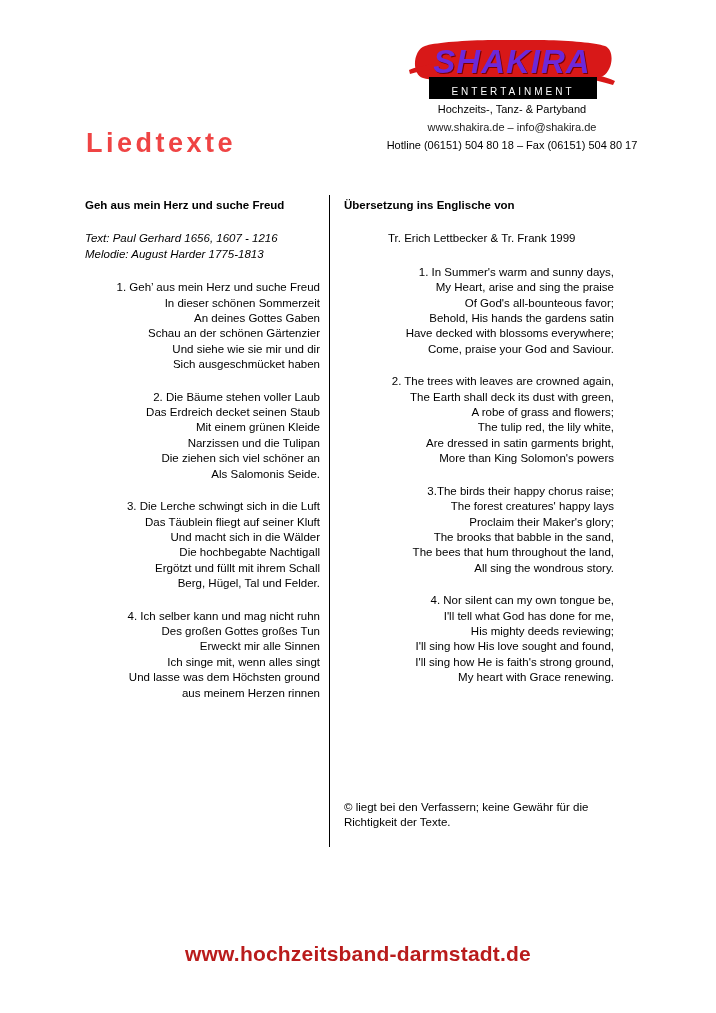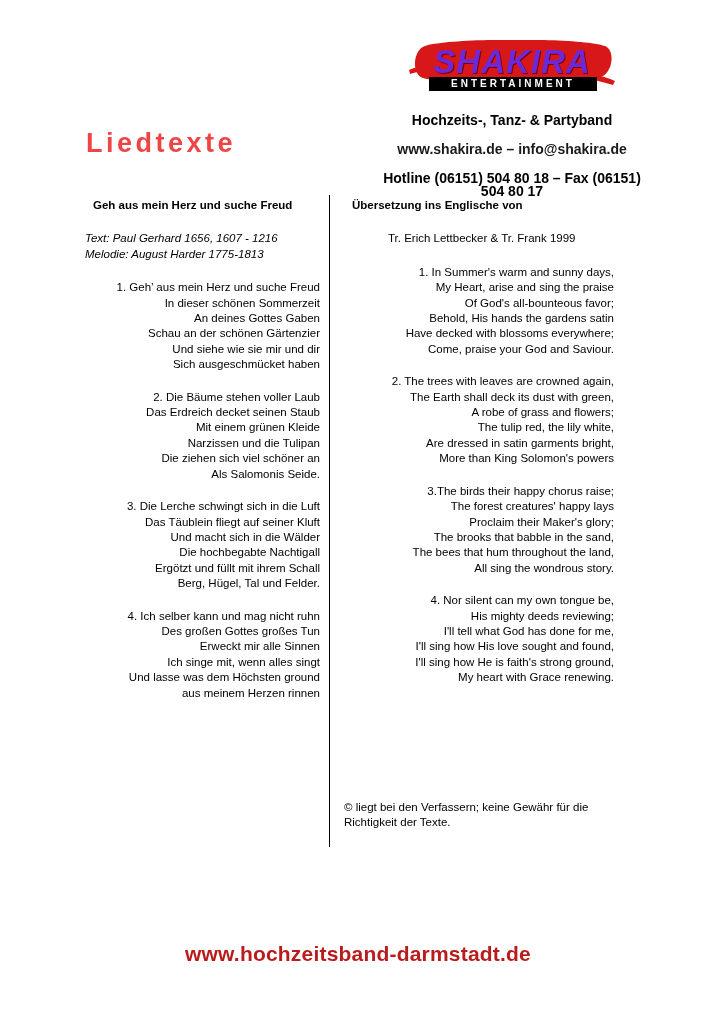--- a/index.html
+++ b/index.html
@@ -76,32 +76,31 @@
     z-index: 3;
   }
   .logo-sub {
     position: absolute;
     left: 22px;
     top: 37px;
     width: 168px;
     background: #000000;
     color: #ffffff;
     font-size: 10px;
-    font-weight: bold;
+    font-weight: normal;
     letter-spacing: 3px;
     text-align: center;
-    padding: 1px 0 2px 0;
+    padding: 9px 0 2px 0;
     z-index: 3;
   }
   .logo-line {
-    font-size: 14px;
+    font-size: 11px;
     color: #000000;
     line-height: 13px;
-    margin-top: 16px;
-    font-weight: bold;
+    margin-top: 5px;
   }
   .logo-line.web { color: #1a1a1a; }
 
   
   .col-divider {
     position: absolute;
     left: 329px;
     top: 195px;
     width: 1px;
     height: 652px;
@@ -119,21 +118,21 @@
     left: 85px;
     width: 235px;
   }
   .col-right {
     left: 344px;
     width: 270px;
   }
   .song-title {
     font-weight: bold;
     font-size: 11.5px;
-    margin: 0 0 18px 8px;
+    margin: 0 0 18px 0;
   }
   .credits {
     font-style: italic;
     font-size: 11.5px;
     margin: 0 0 18px 0;
     line-height: 15.4px;
   }
   .credits-right {
     font-size: 11.5px;
     margin: 0 0 18px 0;
@@ -267,22 +266,22 @@
       <div>3.The birds their happy chorus raise;</div>
       <div>The forest creatures' happy lays</div>
       <div>Proclaim their Maker's glory;</div>
       <div>The brooks that babble in the sand,</div>
       <div>The bees that hum throughout the land,</div>
       <div>All sing the wondrous story.</div>
     </div>
 
     <div class="stanza">
       <div>4. Nor silent can my own tongue be,</div>
+      <div>I'll tell what God has done for me,</div>
       <div>His mighty deeds reviewing;</div>
-      <div>I'll tell what God has done for me,</div>
       <div>I'll sing how His love sought and found,</div>
       <div>I'll sing how He is faith's strong ground,</div>
       <div>My heart with Grace renewing.</div>
     </div>
   </div>
 
   <div class="copyright">© liegt bei den Verfassern; keine Gewähr für die Richtigkeit der Texte.</div>
 
   <div class="footer-url">www.hochzeitsband-darmstadt.de</div>
 

